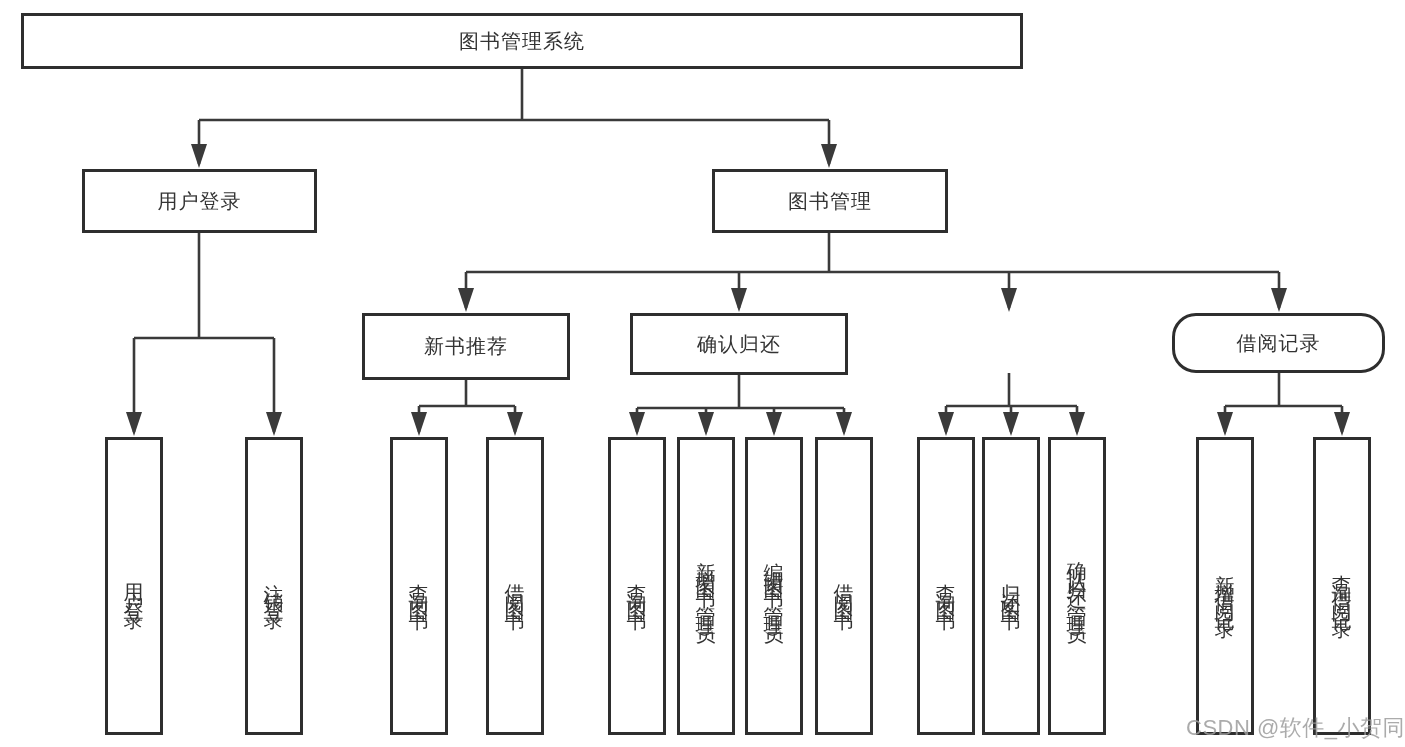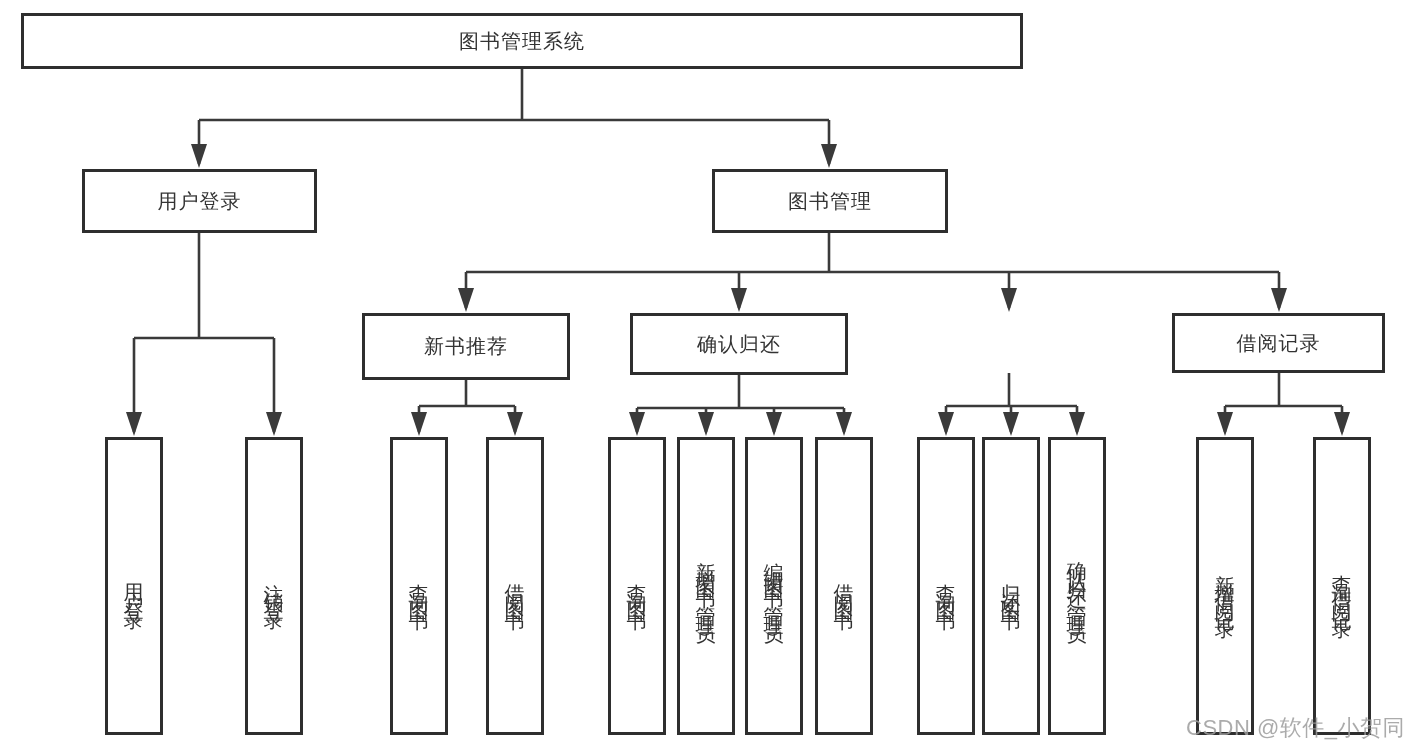--- a/index.html
+++ b/index.html
@@ -146,21 +146,21 @@
   <div class="node h-node" style="left:712px; top:169px; width:236px; height:64px;">
     <span>图书管理</span>
   </div>
 
   <div class="node h-node" style="left:362px; top:313px; width:208px; height:67px;">
     <span>新书推荐</span>
   </div>
   <div class="node h-node" style="left:630px; top:313px; width:218px; height:62px;">
     <span>确认归还</span>
   </div>
-  <div class="node h-node" style="left:1172px; top:313px; width:213px; height:60px;">
+  <div class="node h-node" style="left:1172px; top:313px; width:213px; height:60px;border-radius:24px;">
     <span>借阅记录</span>
   </div>
 
   <div class="node leaf" style="left:105px;">
     <span class="v-text">用户登录</span>
   </div>
   <div class="node leaf" style="left:245px;">
     <span class="v-text">注销登录</span>
   </div>
 

